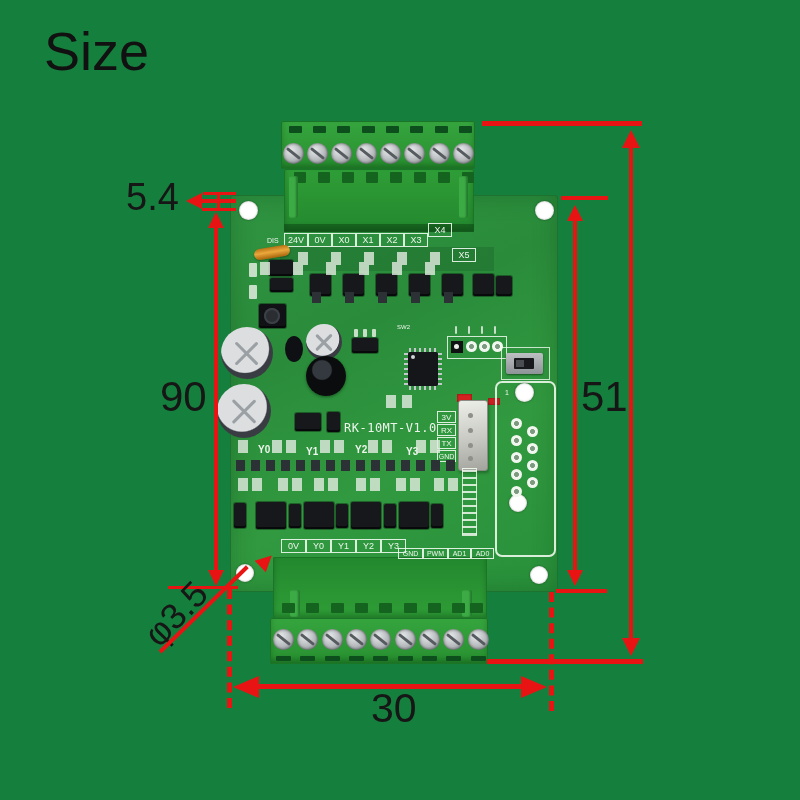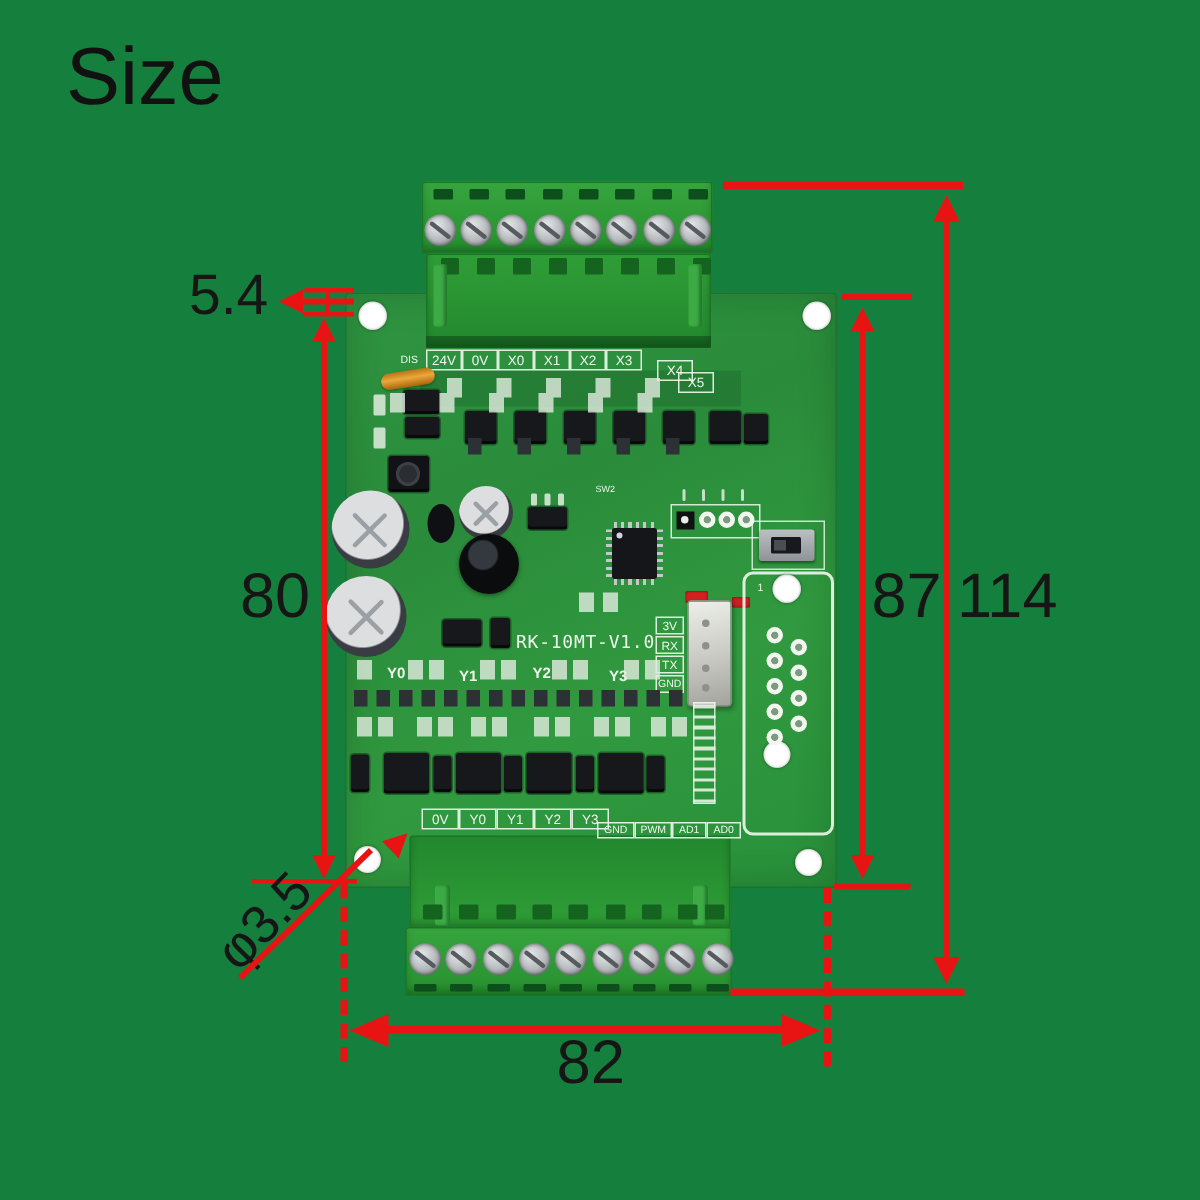--- a/index.html
+++ b/index.html
@@ -130,21 +130,21 @@
     <div class="slot" style="left:201px;bottom:3px;width:15px;height:5px;"></div>
   </div>
 
   <div class="silk" style="left:267px;top:237px;font-size:7px;">DIS</div>
   <div class="lblbox" style="left:284px;top:233px;width:24px;height:14px;">24V</div>
   <div class="lblbox" style="left:308px;top:233px;width:24px;height:14px;">0V</div>
   <div class="lblbox" style="left:332px;top:233px;width:24px;height:14px;">X0</div>
   <div class="lblbox" style="left:356px;top:233px;width:24px;height:14px;">X1</div>
   <div class="lblbox" style="left:380px;top:233px;width:24px;height:14px;">X2</div>
   <div class="lblbox" style="left:404px;top:233px;width:24px;height:14px;">X3</div>
-  <div class="lblbox" style="left:428px;top:240px;width:24px;height:14px;margin-left:10px;">X4</div>
+  <div class="lblbox" style="left:428px;top:223px;width:24px;height:14px;">X4</div>
   <div class="lblbox" style="left:452px;top:248px;width:24px;height:14px;">X5</div>
 
   <div class="abs" style="left:254px;top:247px;width:36px;height:11px;border-radius:6px;transform:rotate(-9deg);
               background:linear-gradient(180deg,#b87414,#eaa83c 45%,#a9650c);box-shadow:0 1px 2px rgba(0,30,5,.4);"></div>
 
   <div class="chip" style="left:269px;top:260px;width:24px;height:16px;"></div>
   <div class="chip" style="left:270px;top:278px;width:23px;height:14px;"></div>
   <div class="wpad" style="left:249px;top:263px;width:8px;height:14px;"></div>
   <div class="wpad" style="left:249px;top:285px;width:8px;height:14px;"></div>
 
@@ -280,45 +280,44 @@
               box-shadow:15px 0 #2c3136,30px 0 #2c3136,45px 0 #2c3136,60px 0 #2c3136,75px 0 #2c3136,90px 0 #2c3136,105px 0 #2c3136,120px 0 #2c3136,135px 0 #2c3136,150px 0 #2c3136,165px 0 #2c3136,180px 0 #2c3136,195px 0 #2c3136,210px 0 #2c3136,
                          76px -168px #2c3136,109px -168px #2c3136,142px -168px #2c3136,175px -168px #2c3136,208px -168px #2c3136;"></div>
 
   <div class="dimtxt" style="left:126px;top:178px;font-size:38px;">5.4</div>
   <div class="arr left" style="left:186px;top:193px;"></div>
   <div class="redline" style="left:200px;top:199px;width:36px;height:4px;"></div>
   <div class="redline" style="left:203px;top:192px;width:33px;height:3px;"></div>
   <div class="redline" style="left:202px;top:208px;width:34px;height:3px;"></div>
   <div class="redline" style="left:217px;top:192px;width:3px;height:19px;"></div>
 
-  <div class="dimtxt" style="left:160px;top:376px;">80</div>
+  <div class="dimtxt" style="left:160px;top:376px;">90</div>
   <div class="arr up" style="left:208px;top:212px;"></div>
   <div class="redline" style="left:214px;top:226px;width:4px;height:348px;"></div>
   <div class="arr down" style="left:208px;top:570px;"></div>
   <div class="redline" style="left:168px;top:586px;width:70px;height:3px;"></div>
 
   <div class="dimtxt" style="left:128px;top:596px;width:96px;text-align:center;font-size:36px;transform:rotate(-46deg);">φ3.5</div>
   <div class="redline" style="left:160px;top:650px;width:122px;height:4px;transform-origin:0 50%;transform:rotate(-44.3deg);"></div>
   <div class="arr left" style="left:258px;top:553px;transform:rotate(136deg);"></div>
 
   <div class="reddash-v" style="left:227px;top:589px;height:119px;"></div>
   <div class="reddash-v" style="left:549px;top:592px;height:119px;"></div>
 
   <div class="arr bigleft" style="left:233px;top:676px;"></div>
   <div class="redline" style="left:256px;top:684px;width:268px;height:5px;"></div>
   <div class="arr bigright" style="left:521px;top:676px;"></div>
-  <div class="dimtxt" style="left:371px;top:688px;font-size:41px;">82</div>
+  <div class="dimtxt" style="left:371px;top:688px;font-size:41px;">30</div>
 
   <div class="redline" style="left:561px;top:196px;width:47px;height:4px;"></div>
   <div class="arr up" style="left:567px;top:205px;"></div>
   <div class="redline" style="left:573px;top:218px;width:4px;height:356px;"></div>
   <div class="arr down" style="left:567px;top:570px;"></div>
   <div class="redline" style="left:556px;top:589px;width:51px;height:4px;"></div>
-  <div class="dimtxt" style="left:581px;top:376px;">87</div>
+  <div class="dimtxt" style="left:581px;top:376px;">51</div>
 
   <div class="redline" style="left:482px;top:121px;width:160px;height:5px;"></div>
   <div class="arr upbig" style="left:622px;top:130px;"></div>
   <div class="redline" style="left:629px;top:145px;width:4px;height:496px;"></div>
   <div class="arr downbig" style="left:622px;top:638px;"></div>
   <div class="redline" style="left:487px;top:659px;width:156px;height:5px;"></div>
-  <div class="dimtxt" style="left:638px;top:376px;">114</div>
 
 </div>
 
 </body></html>

